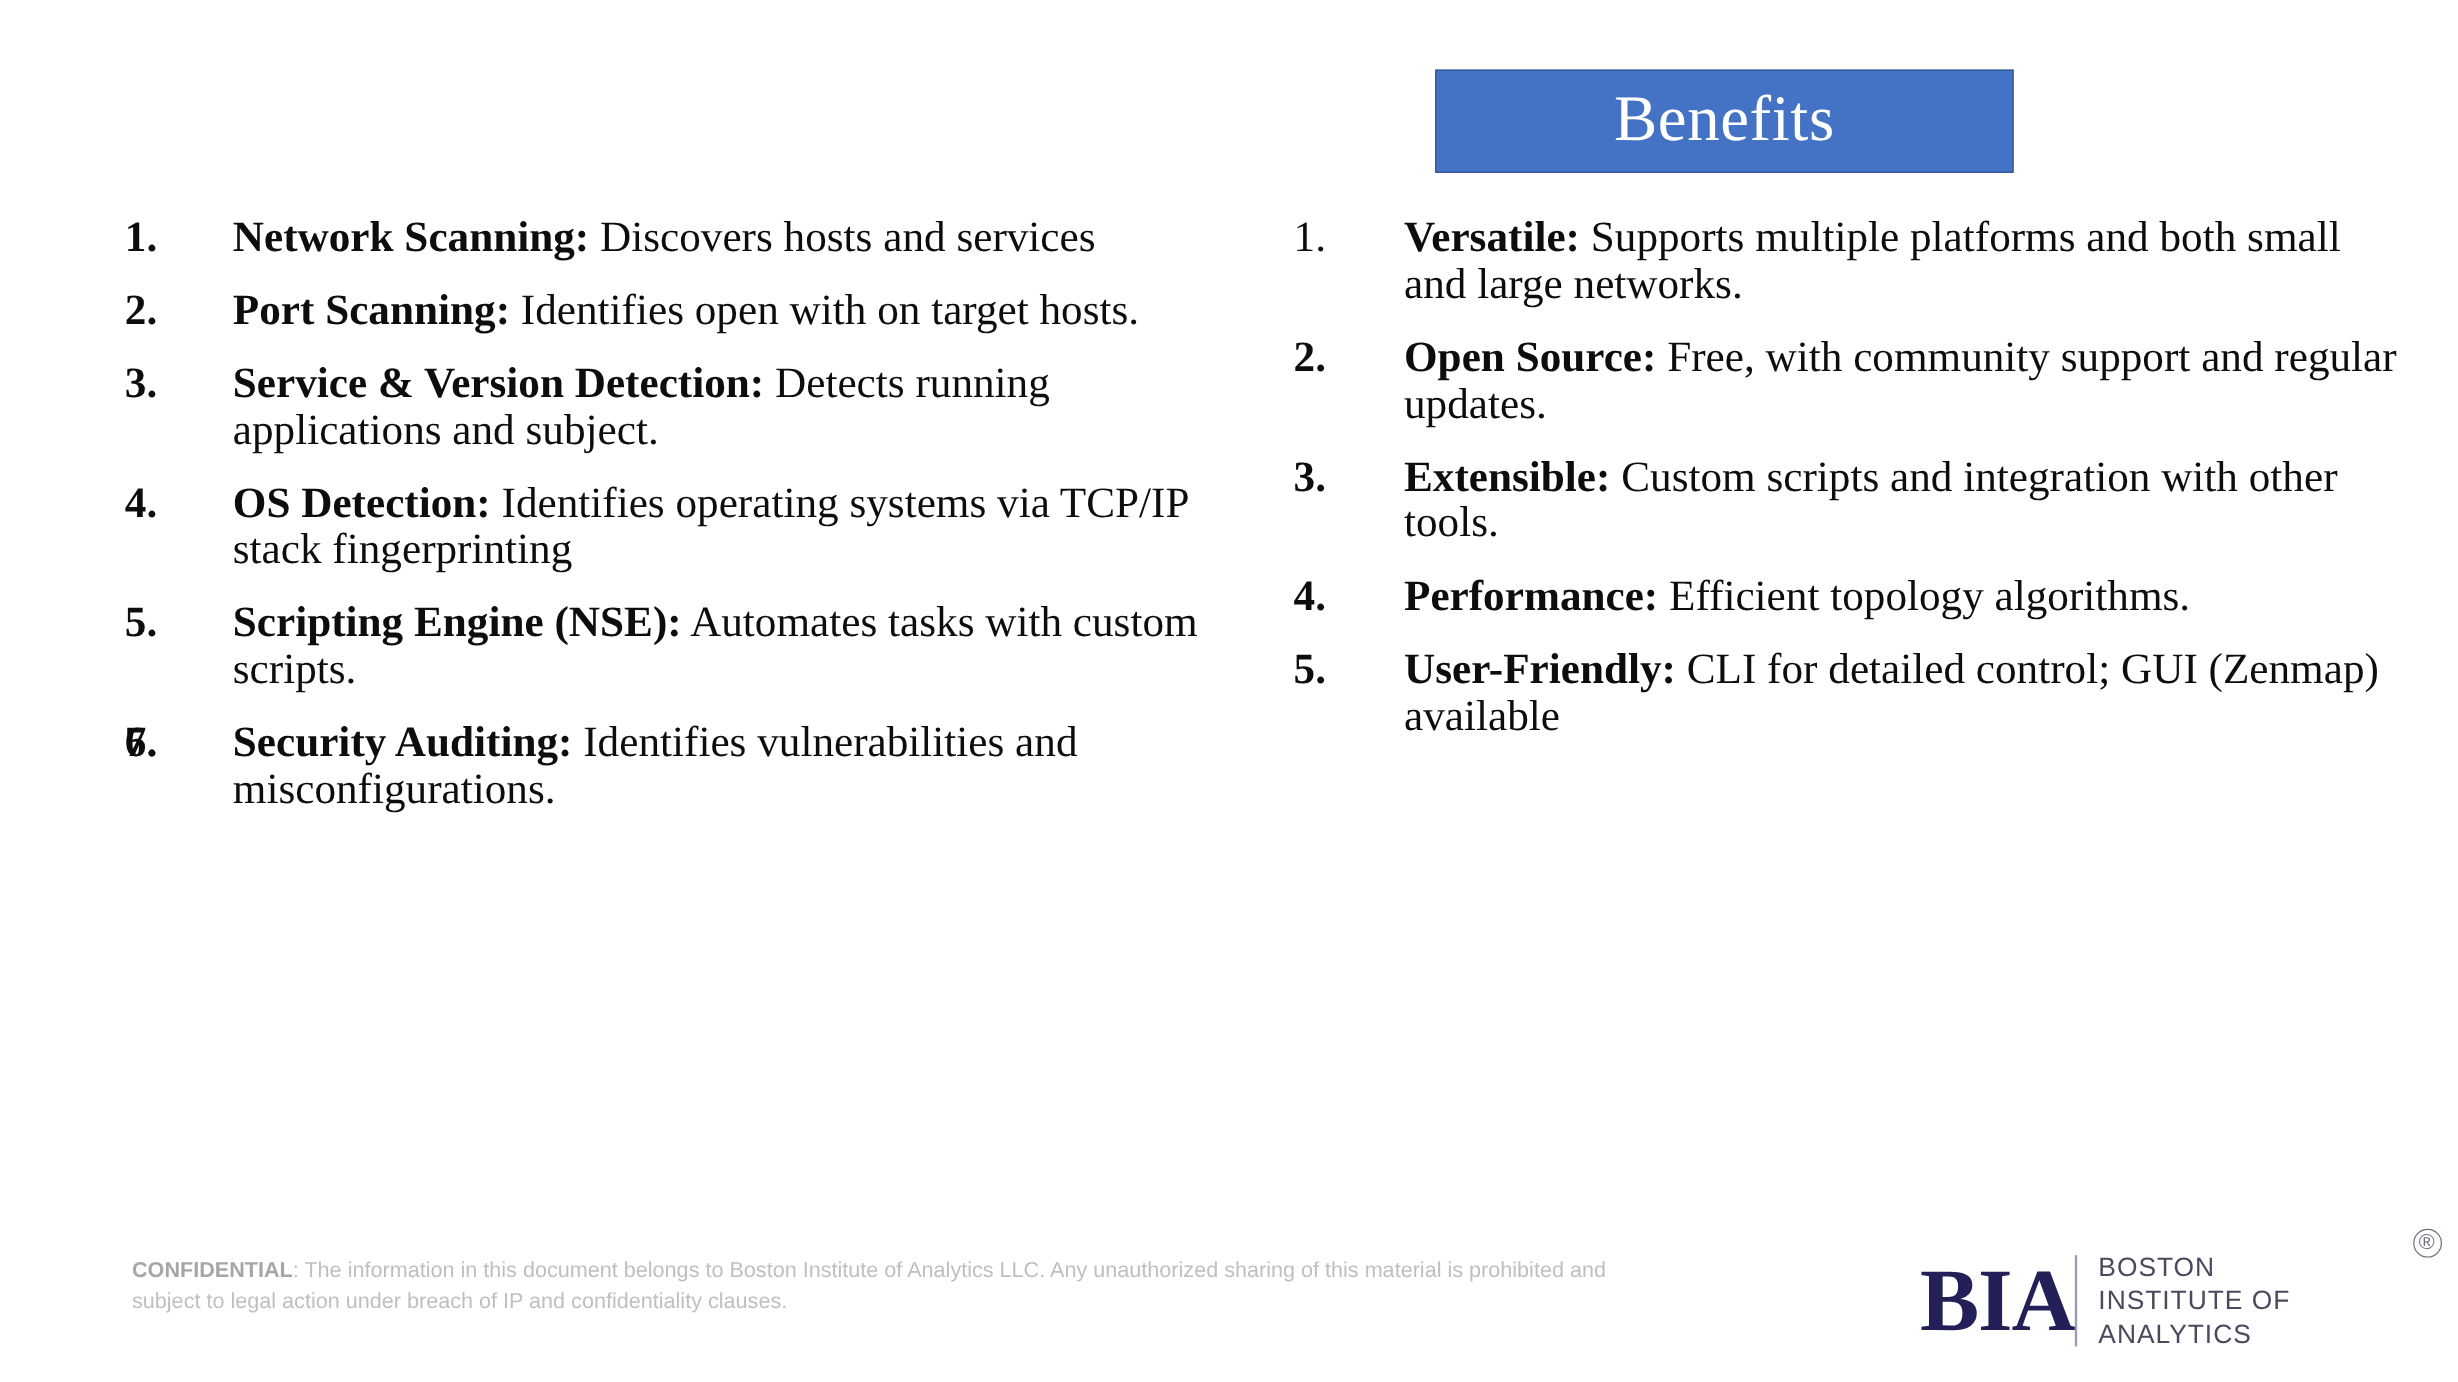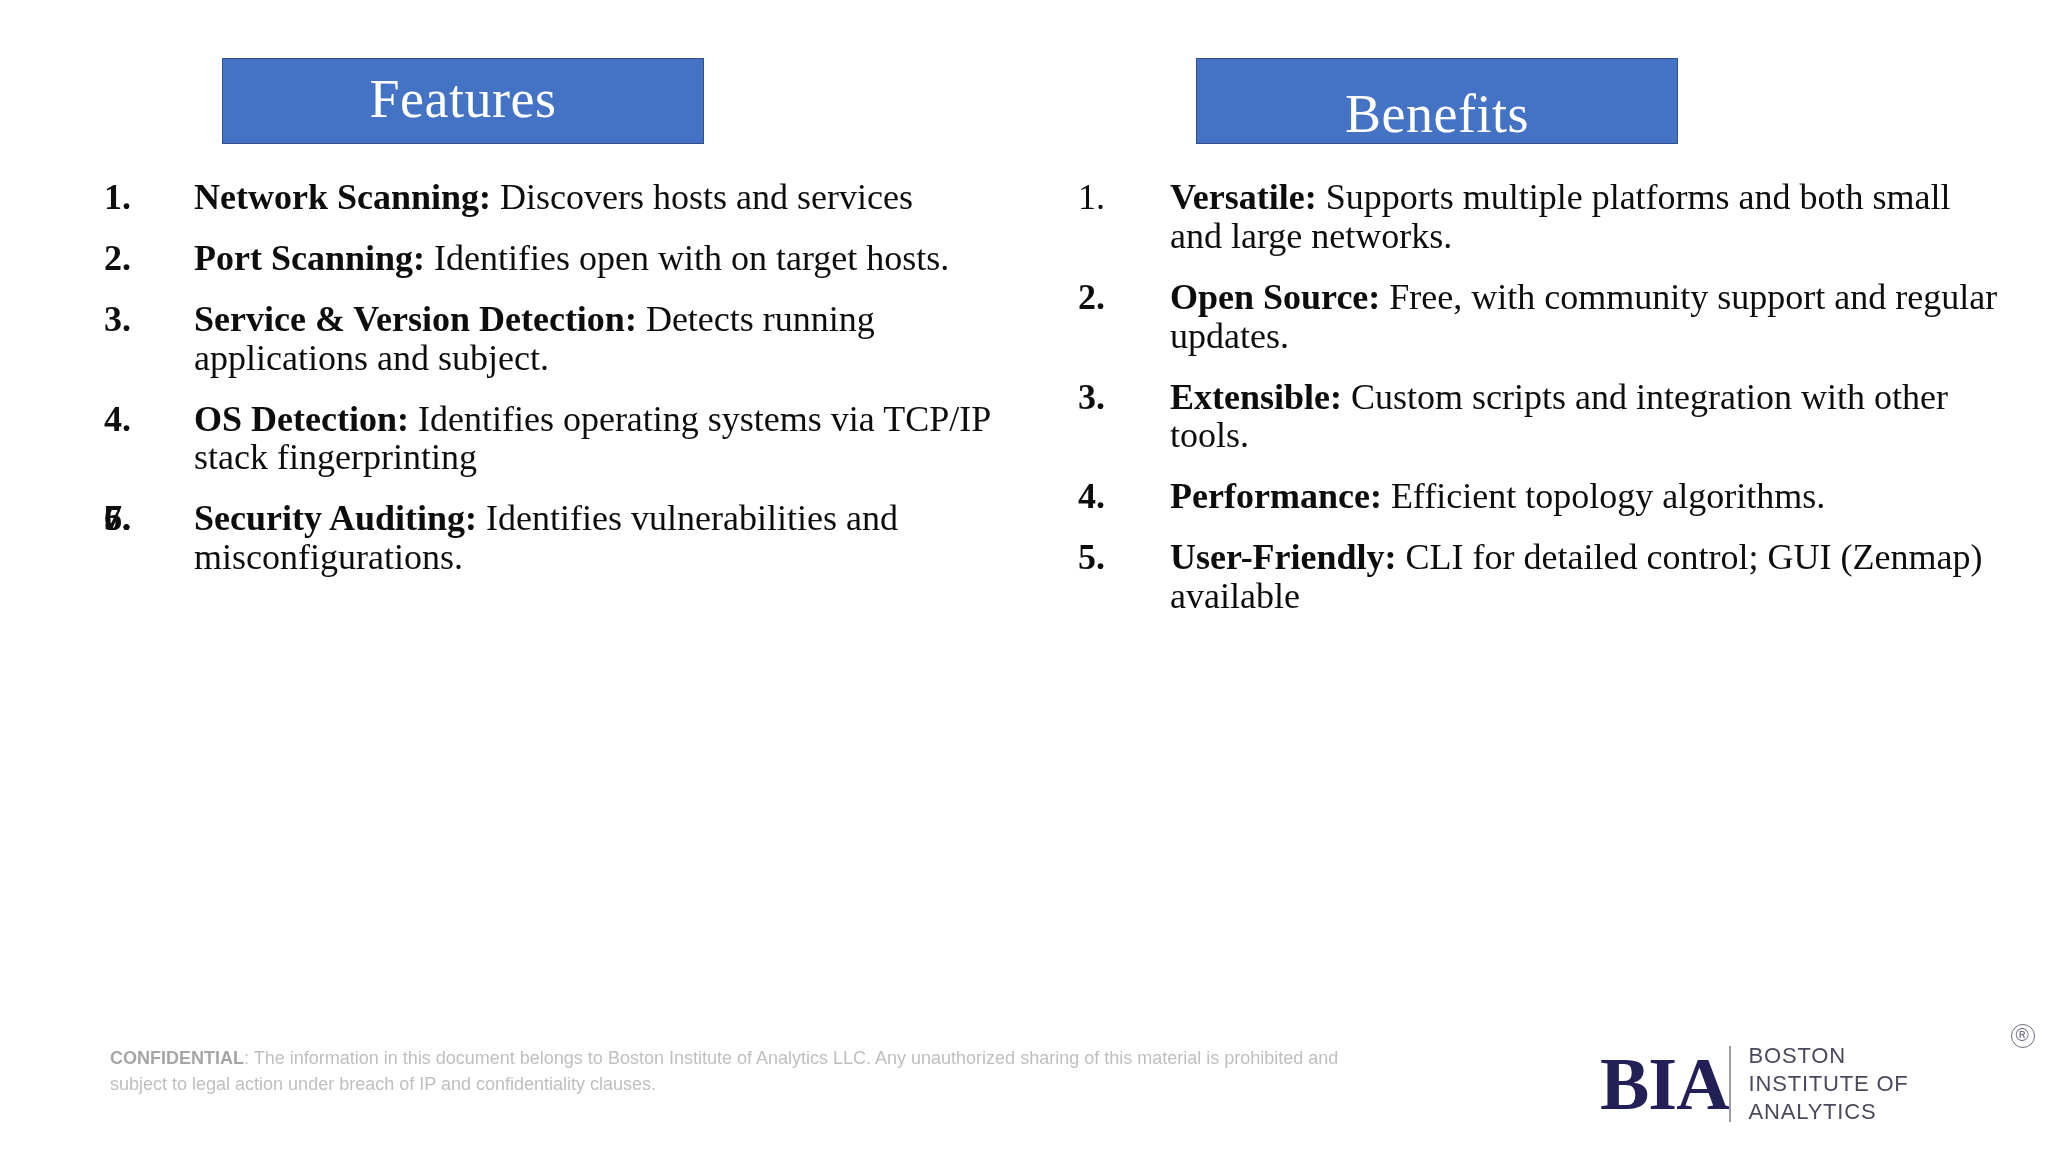--- a/index.html
+++ b/index.html
@@ -34,21 +34,21 @@
     position: absolute;
     height: 86px;
     background: #4472C4;
     border: 1px solid #2f528f;
     box-sizing: border-box;
     display: flex;
     align-items: center;
     justify-content: center;
   }
   .col-header-left  { left: 222px;  top: 58px; width: 482px; }
-  .col-header-right { left: 1196px; top: 58px; width: 482px; align-items: flex-end; }
+  .col-header-right { left: 1196px; top: 58px; width: 482px; }
   .col-header-text {
     color: #ffffff;
     font-size: 54px;
     line-height: 1;
     letter-spacing: 0.5px;
     font-family: "Liberation Serif", "DejaVu Serif", serif;
     font-weight: 400;
     white-space: nowrap;
     transform: translateY(-2px);
   }
@@ -164,23 +164,20 @@
     line-height: 20px;
     text-align: center;
   }
 </style>
 </head>
 <body>
 
 <div class="slide">
 
   <div class="header-row">
-    <div class="col-header col-header-left">
-      <span class="col-header-text">Features</span>
-    </div>
     <div class="col-header col-header-right">
       <span class="col-header-text">Benefits</span>
     </div>
   </div>
 
   <div class="columns">
 
     <div class="column column-left">
       <ol class="feature-list">
         <li class="list-item">
@@ -194,20 +191,21 @@
         <li class="list-item">
           <span class="item-num">3.</span>
           <span class="item-body"><span class="item-lead">Service &amp; Version Detection:</span><span class="item-rest"> Detects running applications and subject.</span></span>
         </li>
         <li class="list-item">
           <span class="item-num">4.</span>
           <span class="item-body"><span class="item-lead">OS Detection:</span><span class="item-rest"> Identifies operating systems via TCP/IP stack fingerprinting</span></span>
         </li>
         <li class="list-item">
           <span class="item-num">5.</span>
+          <span class="item-body"><span class="item-lead">Scripting Engine (NSE):</span><span class="item-rest"> Automates tasks with custom scripts.</span></span>
         </li>
         <li class="list-item">
           <span class="item-num">6.</span>
         </li>
         <li class="list-item">
           <span class="item-num">7.</span>
           <span class="item-body"><span class="item-lead">Security Auditing:</span><span class="item-rest"> Identifies vulnerabilities and misconfigurations.</span></span>
         </li>
       </ol>
     </div>

